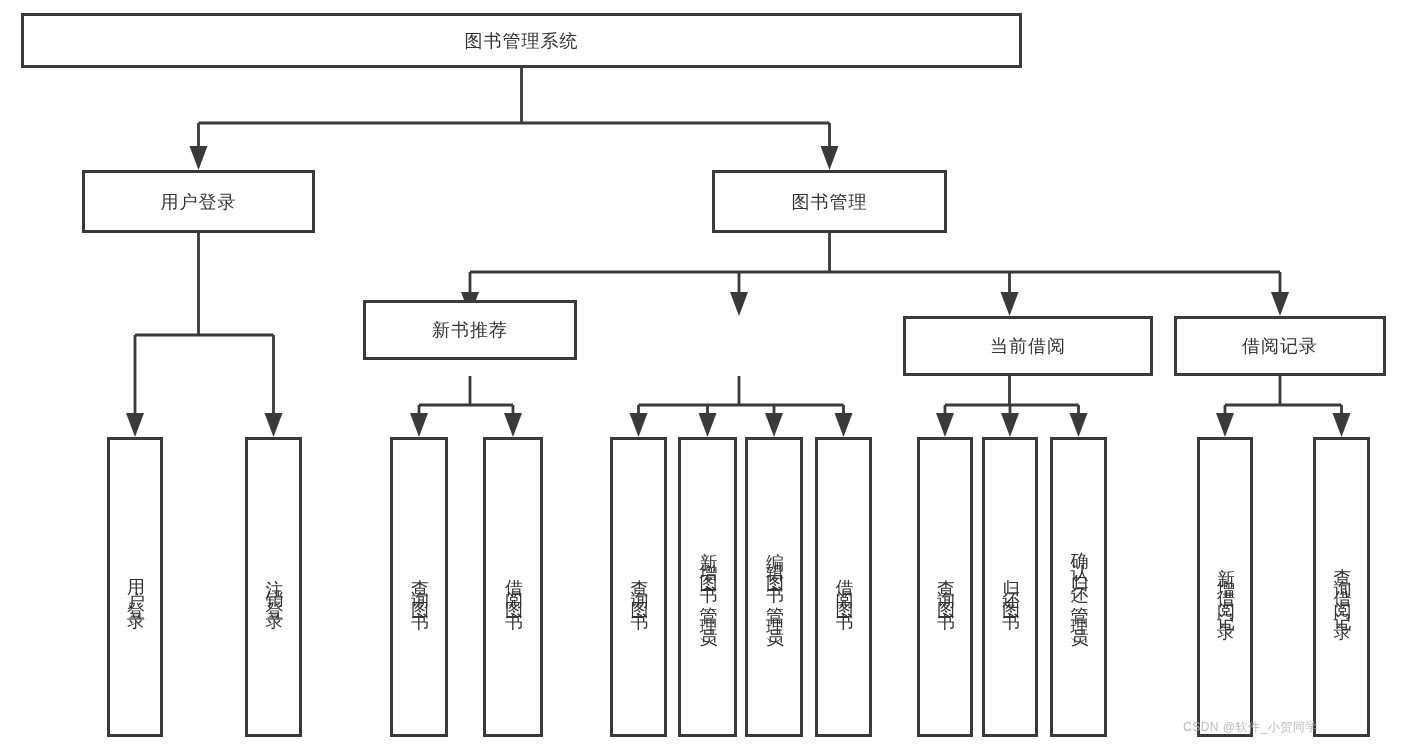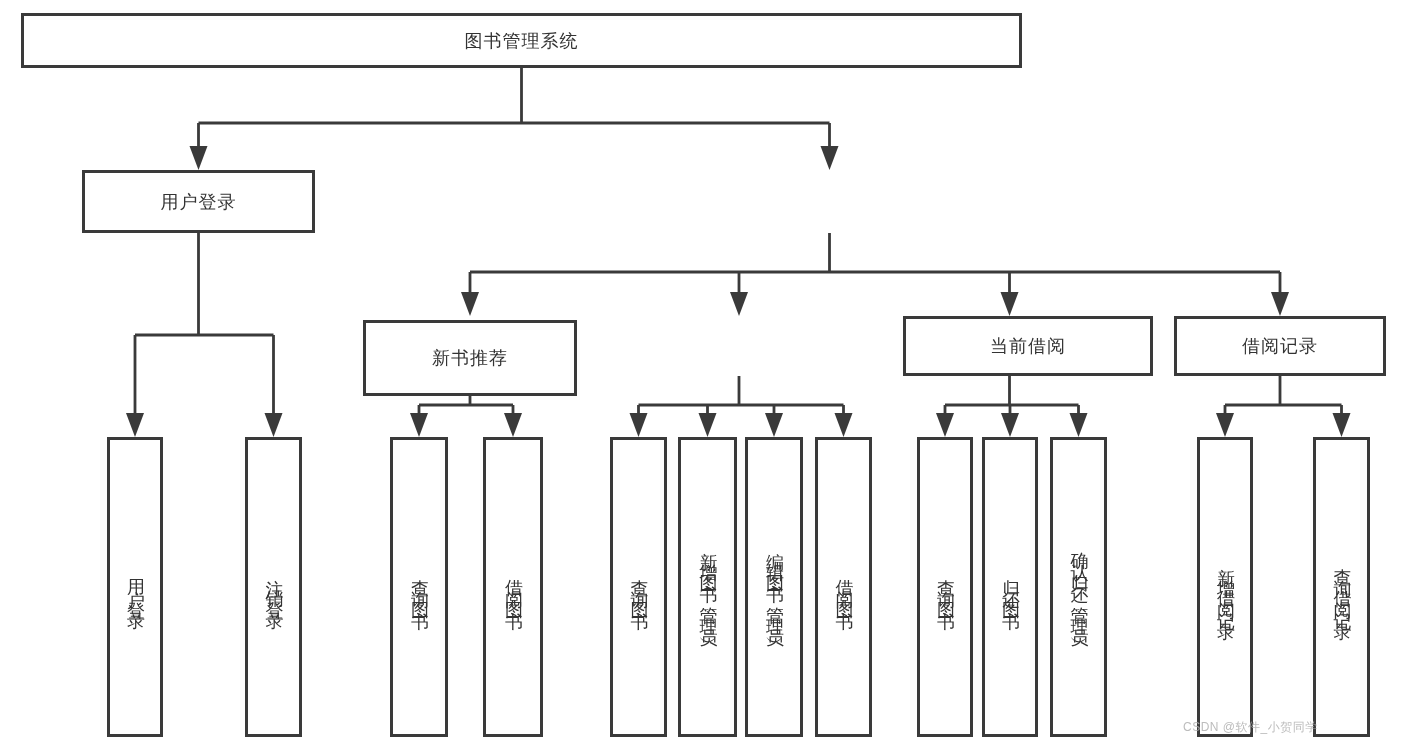--- a/index.html
+++ b/index.html
@@ -102,22 +102,25 @@
     </g>
   </svg>
 
   <div class="node" style="left:21px; top:13px; width:1001px; height:55px;">
     <span class="lbl">图书管理系统</span>
   </div>
 
   <div class="node" style="left:82px; top:170px; width:233px; height:63px;">
     <span class="lbl">用户登录</span>
   </div>
+  <div class="node" style="left:712px; top:170px; width:235px; height:63px;">
+    <span class="lbl">图书管理</span>
+  </div>
 
-  <div class="node" style="left:363px; top:320px; width:214px; height:76px;">
+  <div class="node" style="left:363px; top:300px; width:214px; height:60px;">
     <span class="lbl">新书推荐</span>
   </div>
   <div class="node" style="left:903px; top:316px; width:250px; height:60px;">
     <span class="lbl">当前借阅</span>
   </div>
   <div class="node" style="left:1174px; top:316px; width:212px; height:60px;">
     <span class="lbl">借阅记录</span>
   </div>
 
   <div class="node v-node" style="left:107px; top:437px; width:56px; height:300px;">

